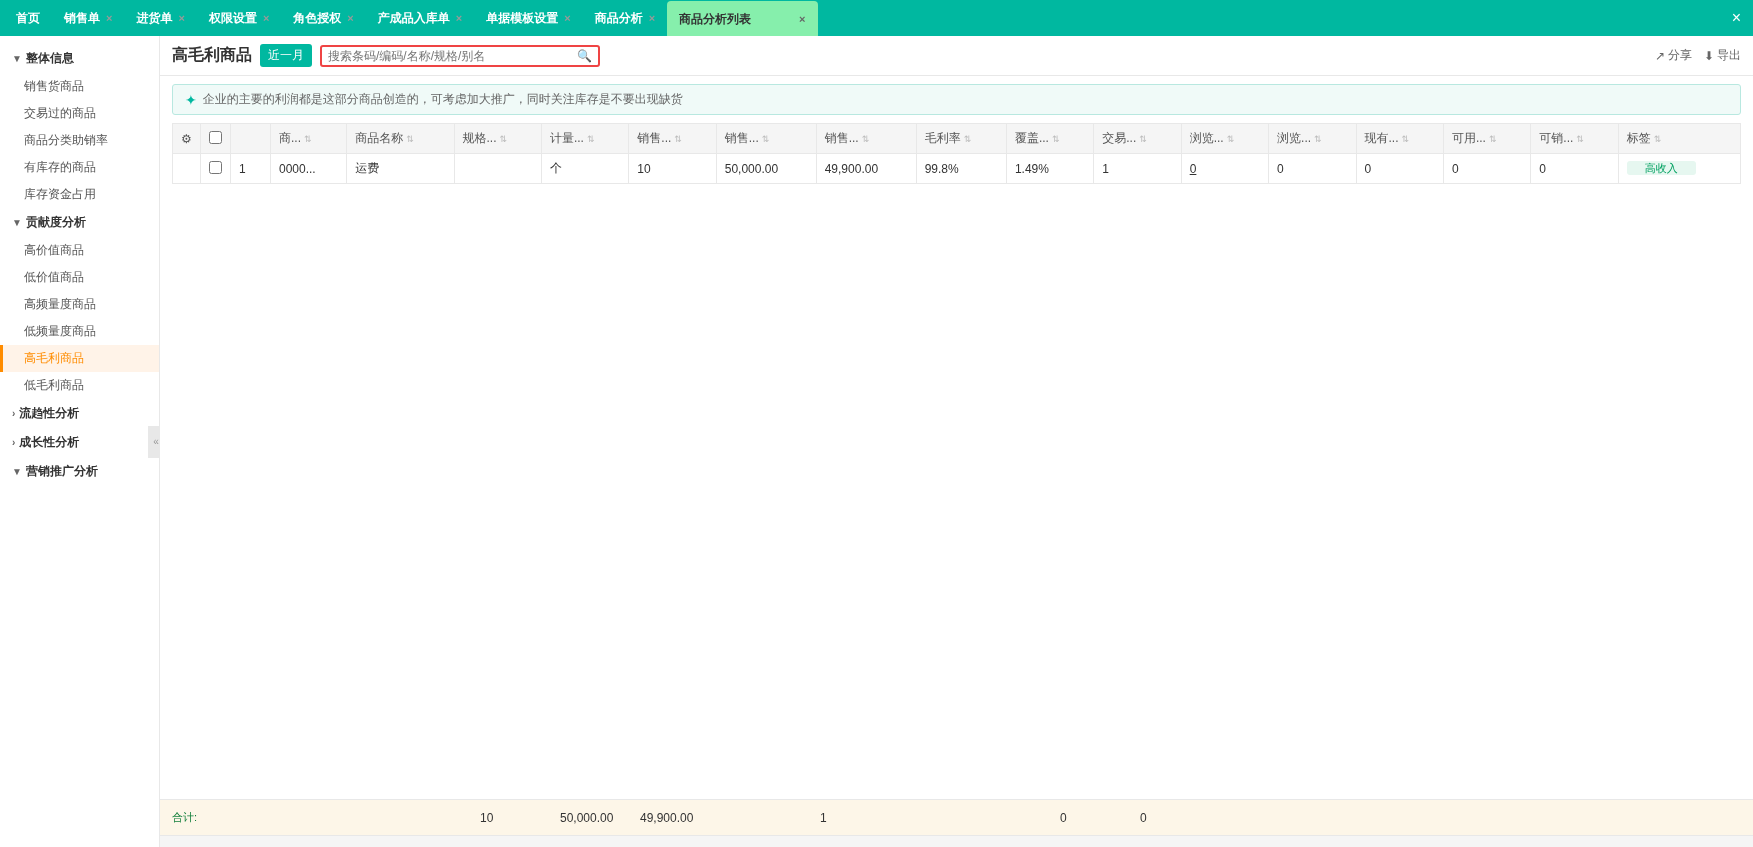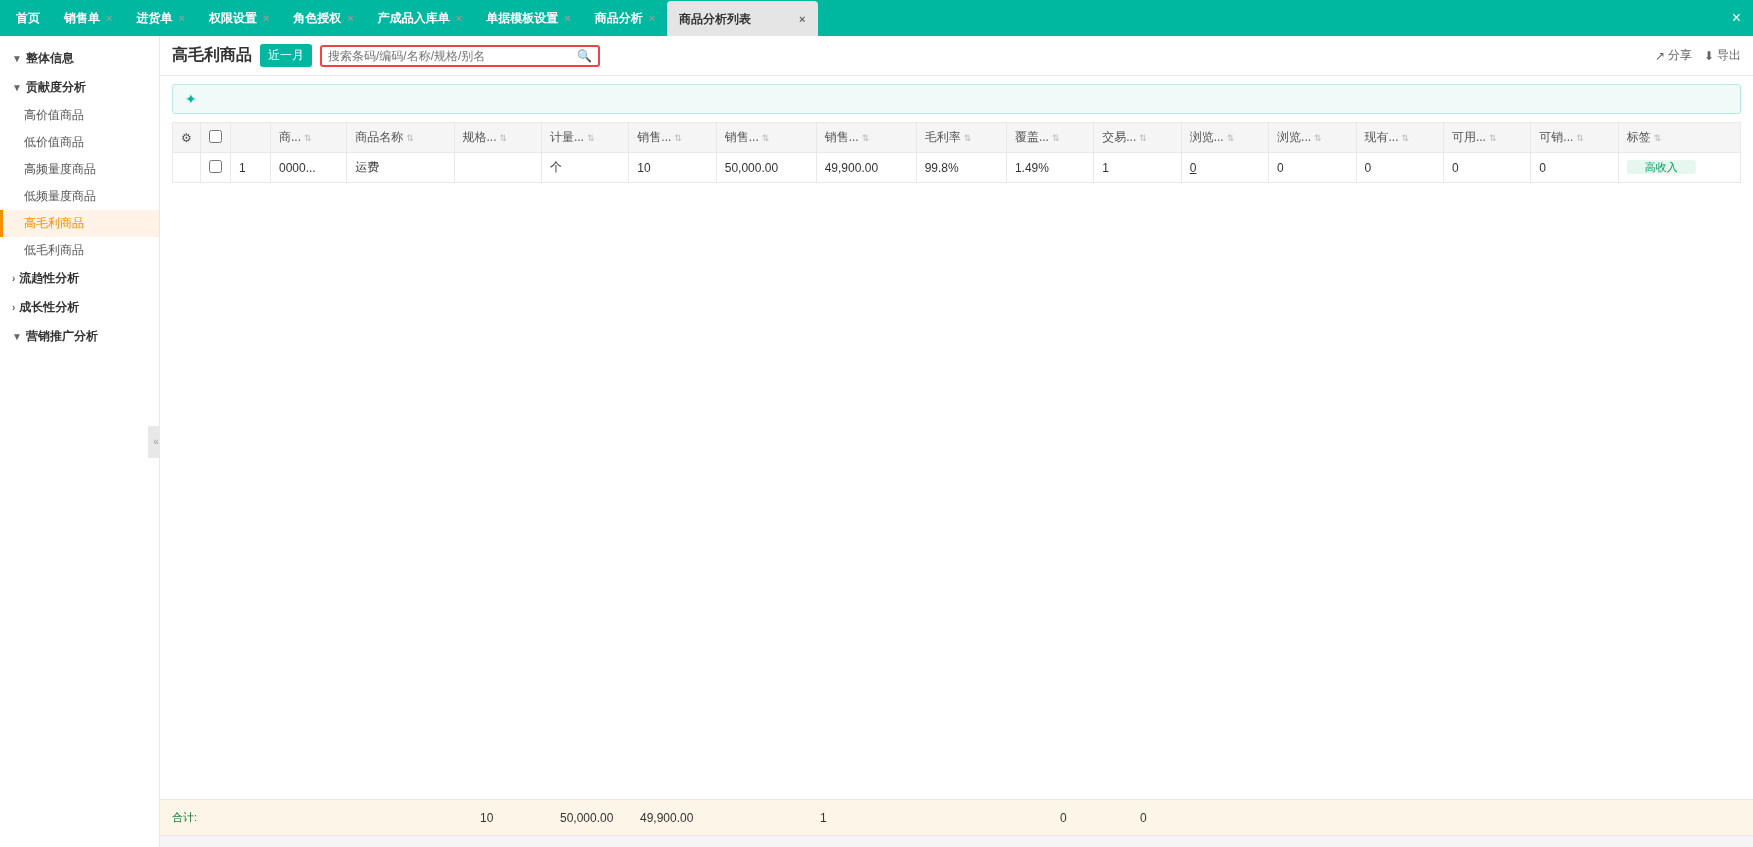--- a/index.html
+++ b/index.html
@@ -20,21 +20,21 @@
       height: 36px;
       padding: 0 12px;
       color: #fff;
       cursor: pointer;
       white-space: nowrap;
       font-size: 13px;
       gap: 4px;
       font-weight: bold;
     }
     .nav-tab.active {
-      background: #e5e5e5;
+      background: #86efac;
       color: #333;
       border-radius: 4px 4px 0 0;
       margin-top: 2px;
       gap: 46px;
     }
     .nav-tab .close-icon {
       font-size: 11px;
       color: #999;
       margin-left: 2px;
     }
@@ -315,20 +315,27 @@
 </div>
 
 <div class="main-area">
 
   <div class="sidebar relative">
     <div class="sidebar-collapse-btn">«</div>
 
     <div class="sidebar-group-header">
       <span class="arrow">▼</span>
       <span>整体信息</span>
+    </div>
+    <div>
+      <div class="sidebar-item">销售货商品</div>
+      <div class="sidebar-item">交易过的商品</div>
+      <div class="sidebar-item">商品分类助销率</div>
+      <div class="sidebar-item">有库存的商品</div>
+      <div class="sidebar-item">库存资金占用</div>
     </div>
 
     <div class="sidebar-group-header">
       <span class="arrow">▼</span>
       <span>贡献度分析</span>
     </div>
     <div>
       <div class="sidebar-item">高价值商品</div>
       <div class="sidebar-item">低价值商品</div>
       <div class="sidebar-item">高频量度商品</div>
@@ -369,20 +376,21 @@
         </div>
         <div class="toolbar-btn">
           <span>⬇</span>
           <span>导出</span>
         </div>
       </div>
     </div>
 
     <div class="info-banner">
       <span class="info-icon">✦</span>
+      <span>企业的主要的利润都是这部分商品创造的，可考虑加大推广，同时关注库存是不要出现缺货</span>
     </div>
 
     <div class="table-container">
       <table>
         <thead>
           <tr>
             <th class="col-settings">⚙</th>
             <th class="col-cb">
               <input type="checkbox" style="">
             </th>

